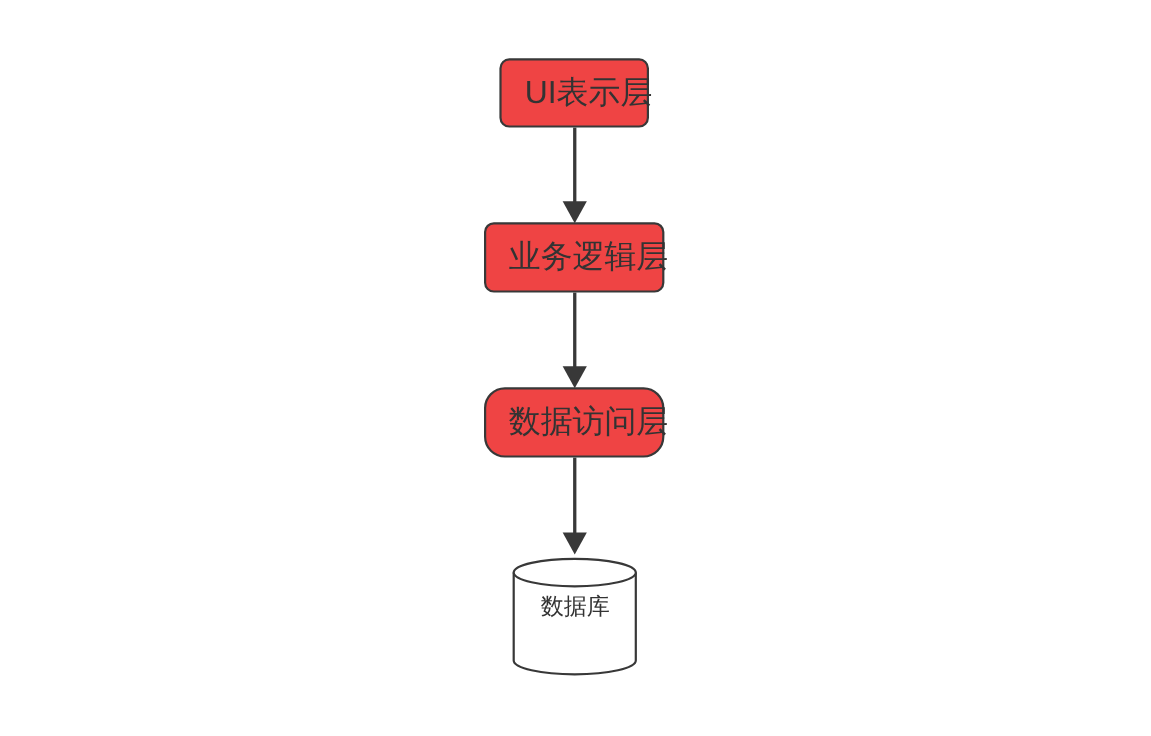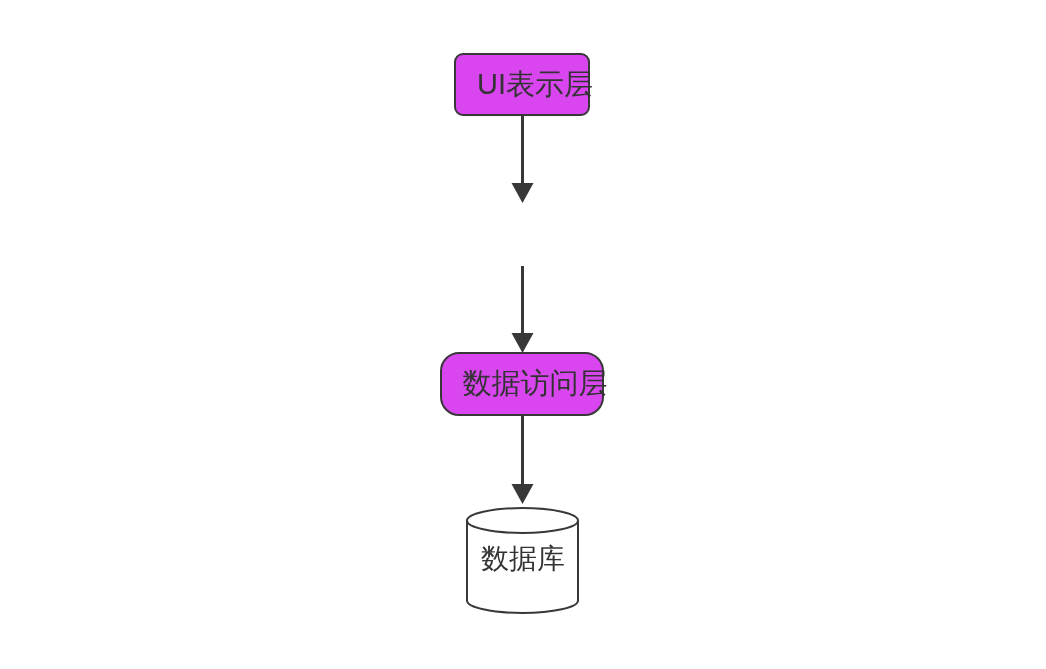--- a/index.html
+++ b/index.html
@@ -20,37 +20,36 @@
     left: 0;
     top: 0;
     width: 1046px;
     height: 669px;
   }
   .rect-node {
     position: absolute;
     box-sizing: border-box;
     border: 2px solid #383838;
     border-radius: 9px;
-    background: #d946ef;
+    background: #ef4444;
     display: flex;
     align-items: center;
     justify-content: center;
     color: #333333;
     font-size: 29px;
     white-space: nowrap;
     z-index: 2;
     padding-left: 26px;
   }
   .cyl-label {
     position: absolute;
     display: flex;
-    align-items: center;
     justify-content: center;
     color: #333333;
-    font-size: 28px;
+    font-size: 21px;
     white-space: nowrap;
     z-index: 3;
   }
   #node-ui   { left: 454px; top: 53px;  width: 136px; height: 63px; }
   #node-biz  { left: 440px; top: 202px; width: 164px; height: 64px; }
   #node-dal  { left: 440px; top: 352px; width: 164px; height: 64px; border-radius: 19px; }
   #label-db  { left: 467px; top: 537px; width: 112px; height: 44px; }
 </style>
 </head>
 <body>
@@ -77,20 +76,23 @@
     <g>
       <path d="M 467 520.5 L 467 600.5 A 55.5 12.5 0 0 0 578 600.5 L 578 520.5" fill="#ffffff" stroke="#383838" stroke-width="2"></path>
       <ellipse cx="522.5" cy="520.5" rx="55.5" ry="12.5" fill="#ffffff" stroke="#383838" stroke-width="2"></ellipse>
     </g>
   </svg>
 
   <div id="node-ui" class="rect-node">
     <span>UI表示层</span>
   </div>
 
+  <div id="node-biz" class="rect-node">
+    <span>业务逻辑层</span>
+  </div>
 
   <div id="node-dal" class="rect-node">
     <span>数据访问层</span>
   </div>
 
   <div id="label-db" class="cyl-label">
     <span>数据库</span>
   </div>
 
 </div>

